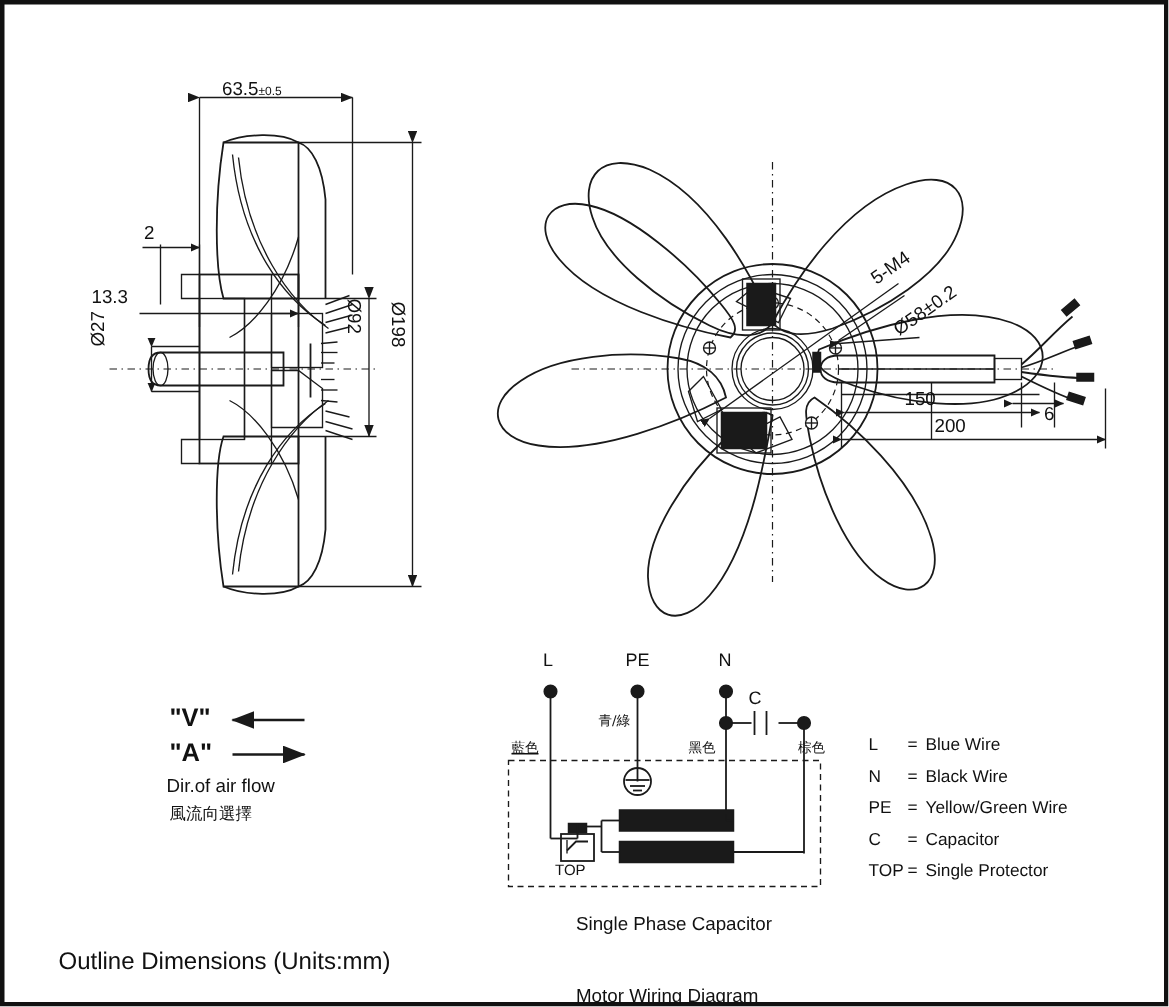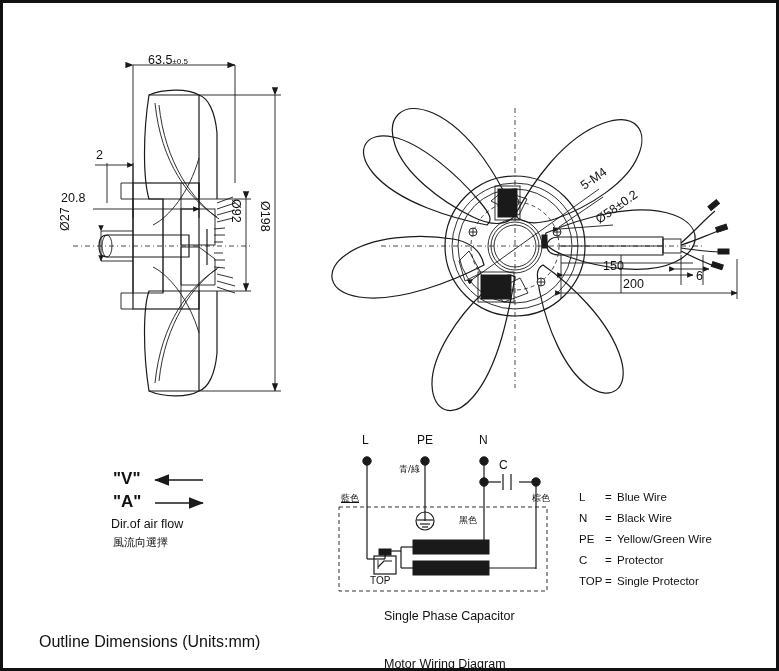--- a/index.html
+++ b/index.html
@@ -285,21 +285,21 @@
       <path class="ln med" d="M375,564 L381,558 L389,558"></path>
       <line class="ln thin" x1="375" y1="557" x2="375" y2="566"></line>
     </g>
   </g>
 </svg>
 
 <div style="position:absolute;left:145px;top:47px;">
   <span class="t dimtxt">63.5</span><span class="t dimtxt-s">±0.5</span>
 </div>
 <div class="t dimtxt" style="position:absolute;left:93px;top:145px;">2</div>
-<div class="t dimtxt" style="position:absolute;left:58px;top:188px;">20.8</div>
+<div class="t dimtxt" style="position:absolute;left:58px;top:188px;">13.3</div>
 <div class="t dimtxt" style="position:absolute;left:55px;top:228px;transform:rotate(-90deg);transform-origin:left top;">Ø27</div>
 <div class="t dimtxt" style="position:absolute;left:240px;top:196px;transform:rotate(90deg);transform-origin:left top;">Ø92</div>
 <div class="t dimtxt" style="position:absolute;left:269px;top:198px;transform:rotate(90deg);transform-origin:left top;">Ø198</div>
 
 <div class="t dimtxt" style="position:absolute;left:575px;top:178px;transform:rotate(-35deg);transform-origin:left top;">5-M4</div>
 <div class="t dimtxt" style="position:absolute;left:590px;top:212px;transform:rotate(-35deg);transform-origin:left top;">Ø58±0.2</div>
 <div class="t dimtxt" style="position:absolute;left:600px;top:256px;">150</div>
 <div class="t dimtxt" style="position:absolute;left:620px;top:274px;">200</div>
 <div class="t dimtxt" style="position:absolute;left:693px;top:266px;">6</div>
 
@@ -308,22 +308,22 @@
 <div class="t cap" style="position:absolute;left:108px;top:514px;">Dir.of air flow</div>
 <div class="cjk-b" style="position:absolute;left:110px;top:532px;">風流向選擇</div>
 
 <div class="t lbl" style="position:absolute;left:359px;top:430px;">L</div>
 <div class="t lbl" style="position:absolute;left:414px;top:430px;">PE</div>
 <div class="t lbl" style="position:absolute;left:476px;top:430px;">N</div>
 <div class="t lbl" style="position:absolute;left:496px;top:455px;">C</div>
 <div class="t" style="position:absolute;left:367px;top:572px;font-size:10px;">TOP</div>
 
 <div class="cjk" style="position:absolute;left:338px;top:489px;text-decoration:underline;">藍色</div>
-<div class="cjk" style="position:absolute;left:396px;top:460px;">青/綠</div>
-<div class="cjk" style="position:absolute;left:456px;top:511px;">黑色</div>
+<div class="cjk" style="position:absolute;left:396px;top:471px;">青/綠</div>
+<div class="cjk" style="position:absolute;left:456px;top:489px;">黑色</div>
 <div class="cjk" style="position:absolute;left:529px;top:489px;">棕色</div>
 
 <div class="t cap" style="position:absolute;left:381px;top:606px;">Single Phase Capacitor</div>
 <div class="t cap" style="position:absolute;left:381px;top:654px;">Motor Wiring Diagram</div>
 
 <div style="position:absolute;left:576px;top:488px;width:200px;">
   <div style="display:flex;align-items:baseline;margin-bottom:9px;">
     <span class="t legend" style="width:26px;">L</span>
     <span class="t legend" style="width:12px;">=</span>
     <span class="t legend">Blue Wire</span>
@@ -334,21 +334,21 @@
     <span class="t legend">Black Wire</span>
   </div>
   <div style="display:flex;align-items:baseline;margin-bottom:9px;">
     <span class="t legend" style="width:26px;">PE</span>
     <span class="t legend" style="width:12px;">=</span>
     <span class="t legend">Yellow/Green Wire</span>
   </div>
   <div style="display:flex;align-items:baseline;margin-bottom:9px;">
     <span class="t legend" style="width:26px;">C</span>
     <span class="t legend" style="width:12px;">=</span>
-    <span class="t legend">Protector</span>
+    <span class="t legend">Capacitor</span>
   </div>
   <div style="display:flex;align-items:baseline;">
     <span class="t legend" style="width:26px;">TOP</span>
     <span class="t legend" style="width:12px;">=</span>
     <span class="t legend">Single Protector</span>
   </div>
 </div>
 
 <div class="t capsm" style="position:absolute;left:36px;top:630px;">Outline Dimensions (Units:mm)</div>
 

